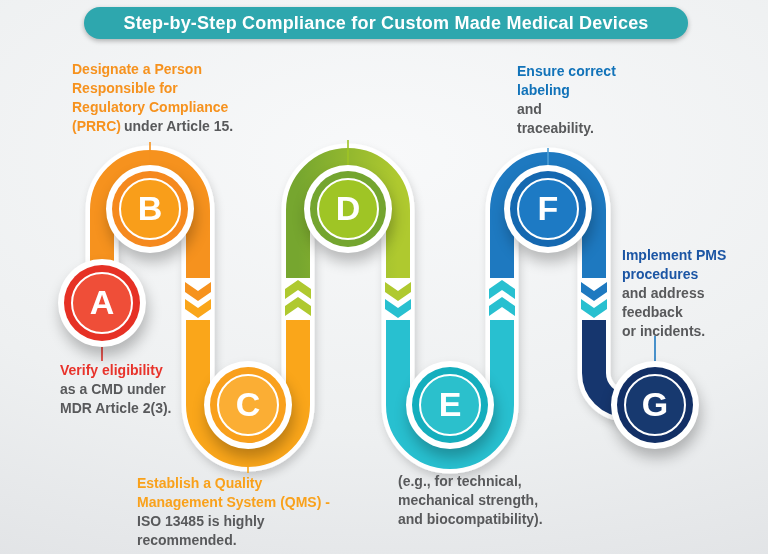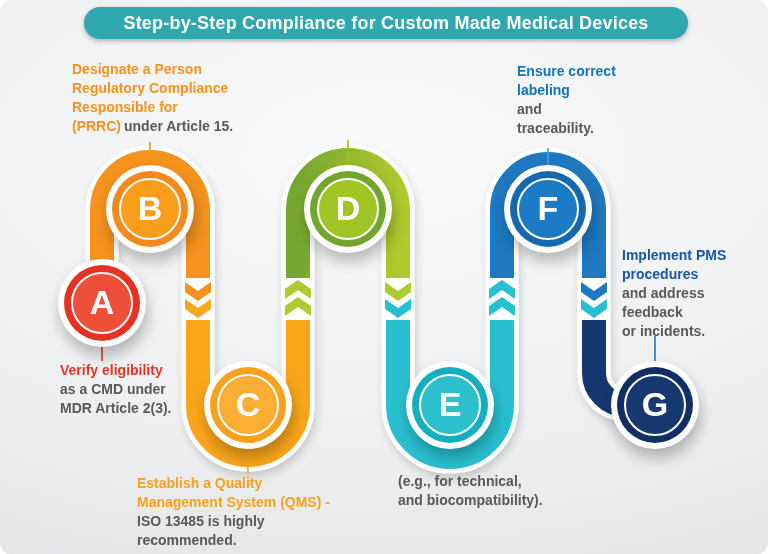--- a/index.html
+++ b/index.html
@@ -1,20 +1,19 @@
 <!DOCTYPE html>
 <html><head>
 <meta charset="utf-8">
 <style>
   html,body{margin:0;padding:0;}
   .stage{
     position:relative;width:768px;height:554px;overflow:hidden;
     font-family:"Liberation Sans",sans-serif;
     background:radial-gradient(130% 95% at 50% 28%, #f8f9fa 0%, #eef0f1 52%, #dddfe2 100%);
-    border-radius:11px;
   }
   
   .title-bar{
     position:absolute;left:84px;top:7px;width:604px;height:32px;
     background:#2EA7AE;border-radius:16px;
     display:flex;align-items:center;justify-content:center;
     box-shadow:0 2px 5px rgba(0,0,0,.28);
   }
   .title-bar span{color:#fff;font-weight:700;font-size:18px;letter-spacing:.2px;}
   
@@ -140,22 +139,22 @@
   <div class="node node-g" style="left:611px;top:361px;">
     <div class="disc">
         <div class="inner">
           <span class="letter">G</span>
         </div>
       </div>
   </div>
 
   <div class="step-text" style="left:72px;top:60px;">
     <span class="ln acc-b">Designate a Person</span>
+    <span class="ln acc-b">Responsible for</span>
     <span class="ln acc-b">Regulatory Compliance</span>
-    <span class="ln acc-b">Responsible for</span>
     <span class="ln mixline"><span class="hd acc-b">(PRRC)</span><span class="bl">under Article 15.</span></span>
   </div>
 
 
   <div class="step-text" style="left:622px;top:246px;">
     <span class="ln acc-g">Implement PMS</span>
     <span class="ln acc-g">procedures</span>
     <span class="ln bl">and address</span>
     <span class="ln bl">feedback</span>
     <span class="ln bl">or incidents.</span>
@@ -176,16 +175,17 @@
 
   <div class="step-text" style="left:137px;top:474px;">
     <span class="ln acc-c">Establish a Quality</span>
     <span class="ln acc-c">Management System (QMS) -</span>
     <span class="ln bl">ISO 13485 is highly</span>
     <span class="ln bl">recommended.</span>
   </div>
 
   <div class="step-text" style="left:398px;top:472px;">
     <span class="ln bl">(e.g., for technical,</span>
+    <span class="ln bl">mechanical strength,</span>
     <span class="ln bl">and biocompatibility).</span>
   </div>
 
 </div>
 
 </body></html>

